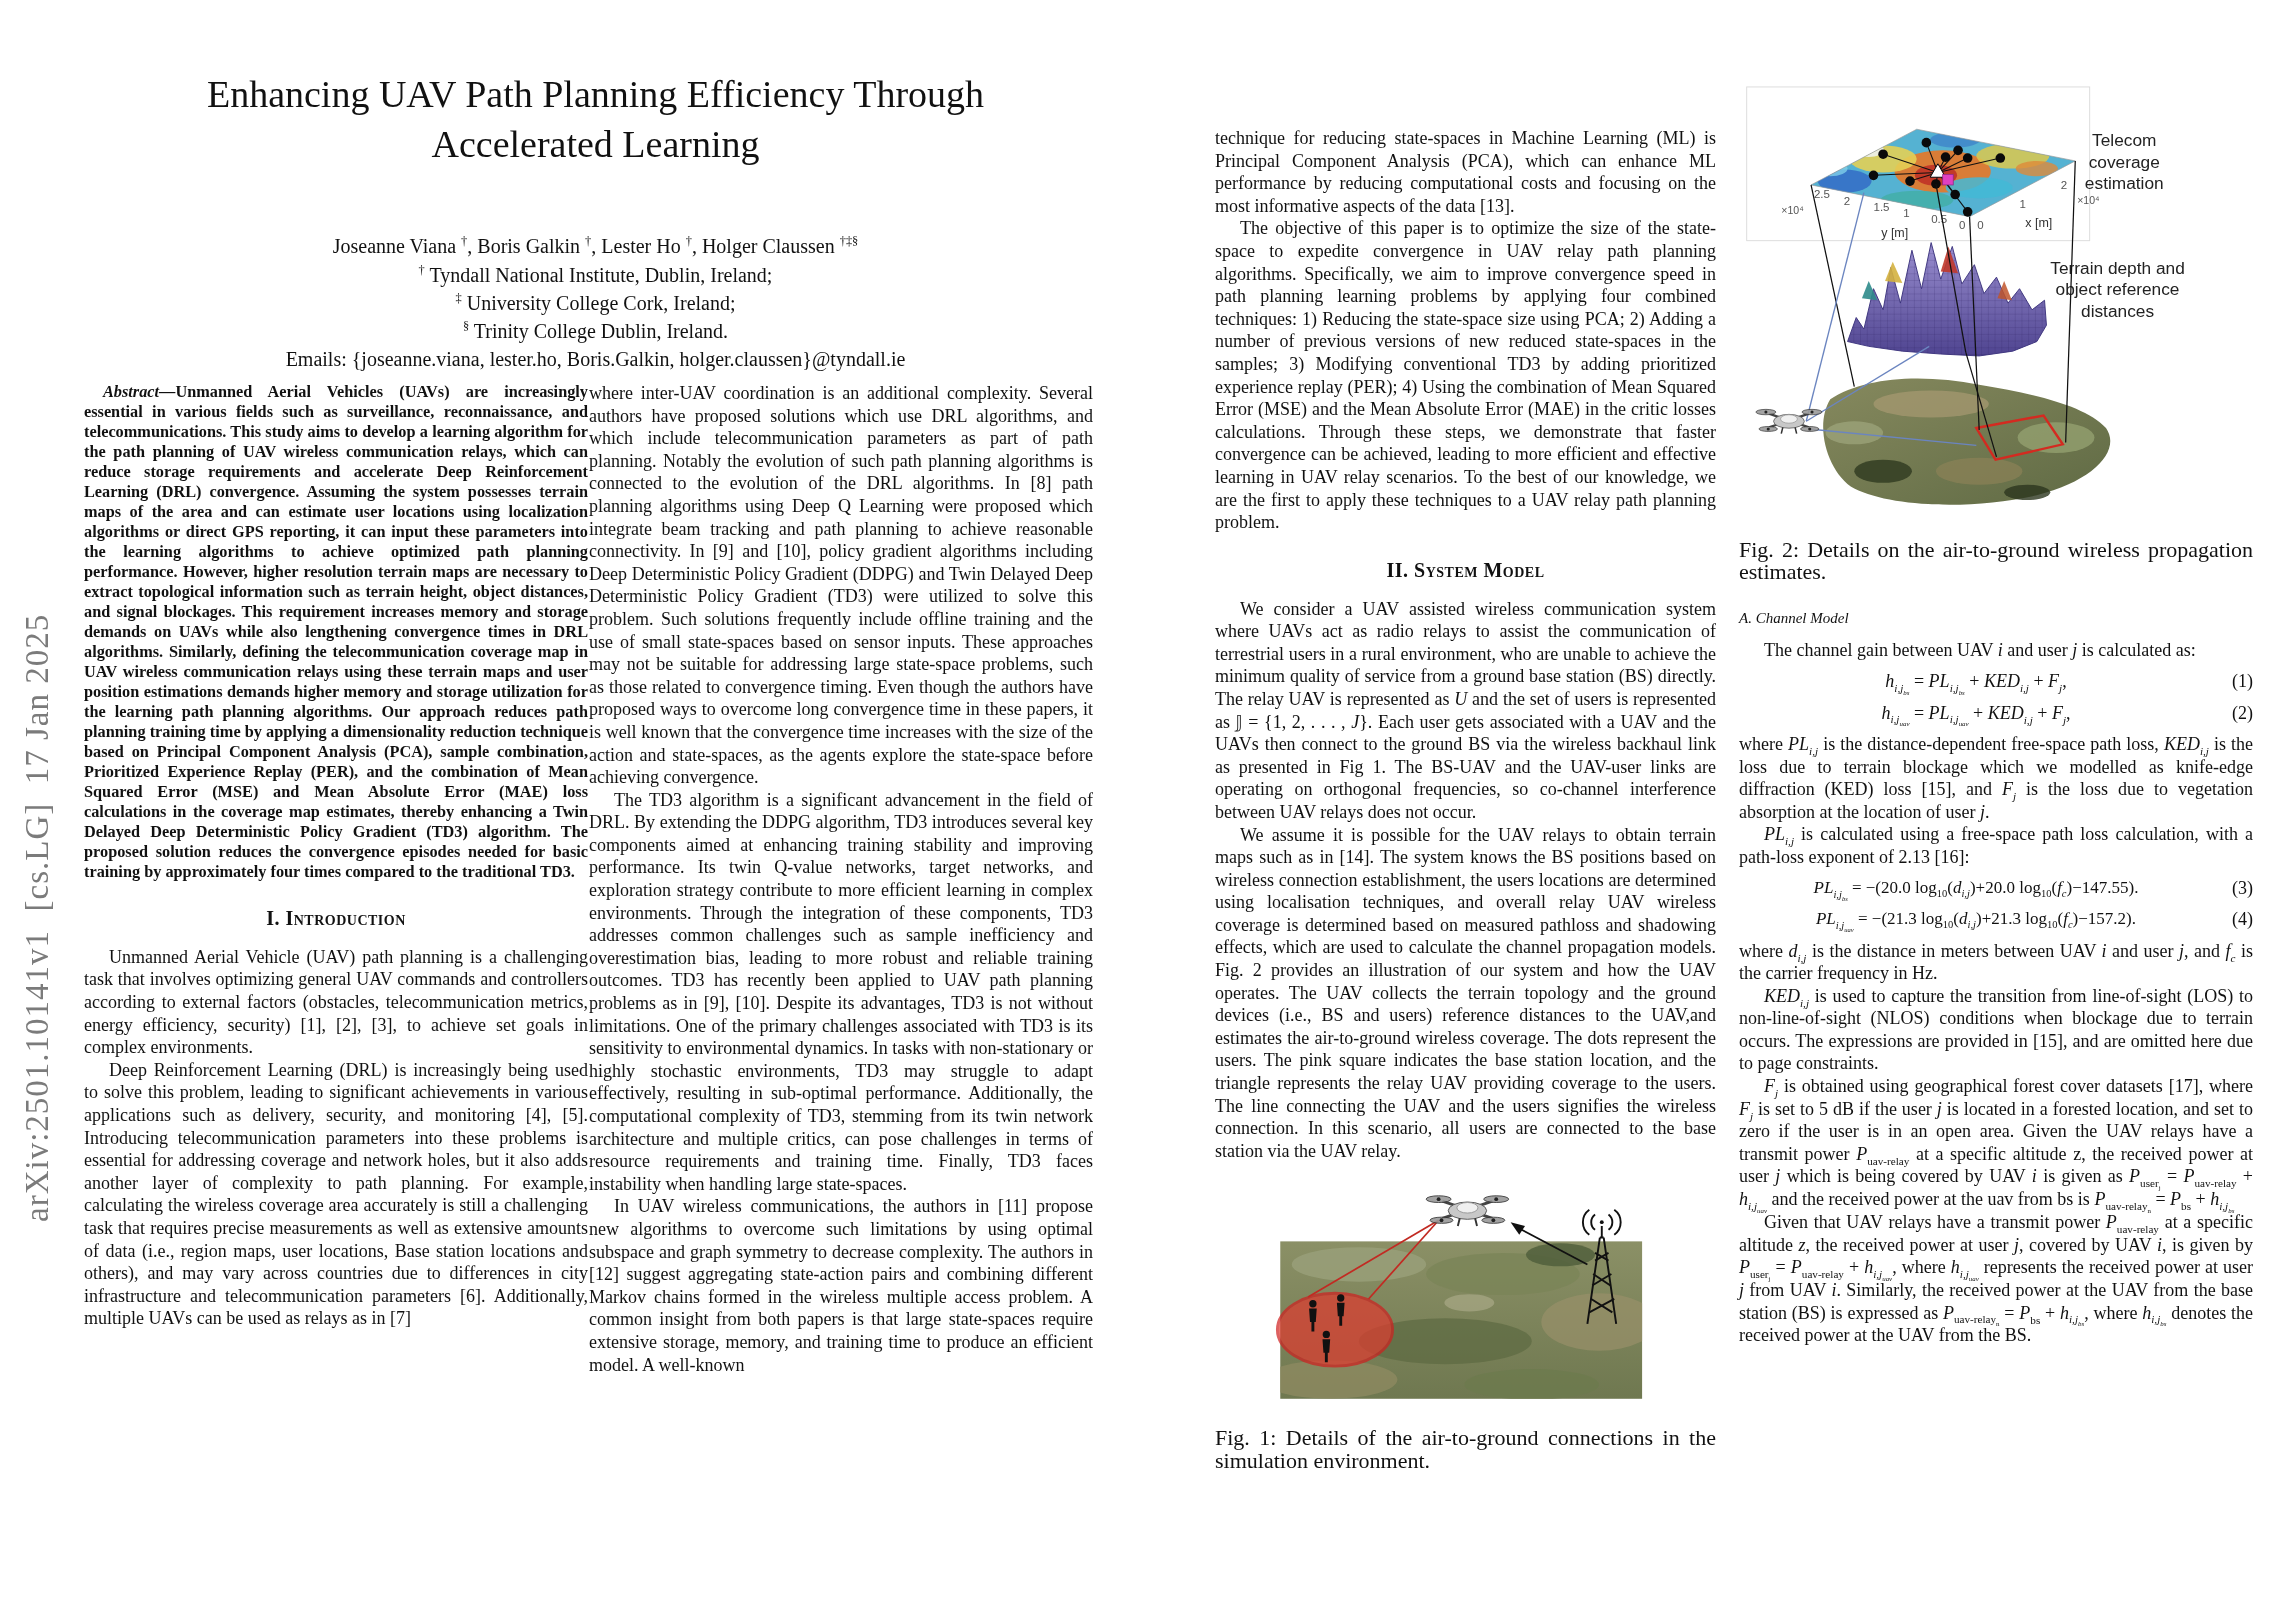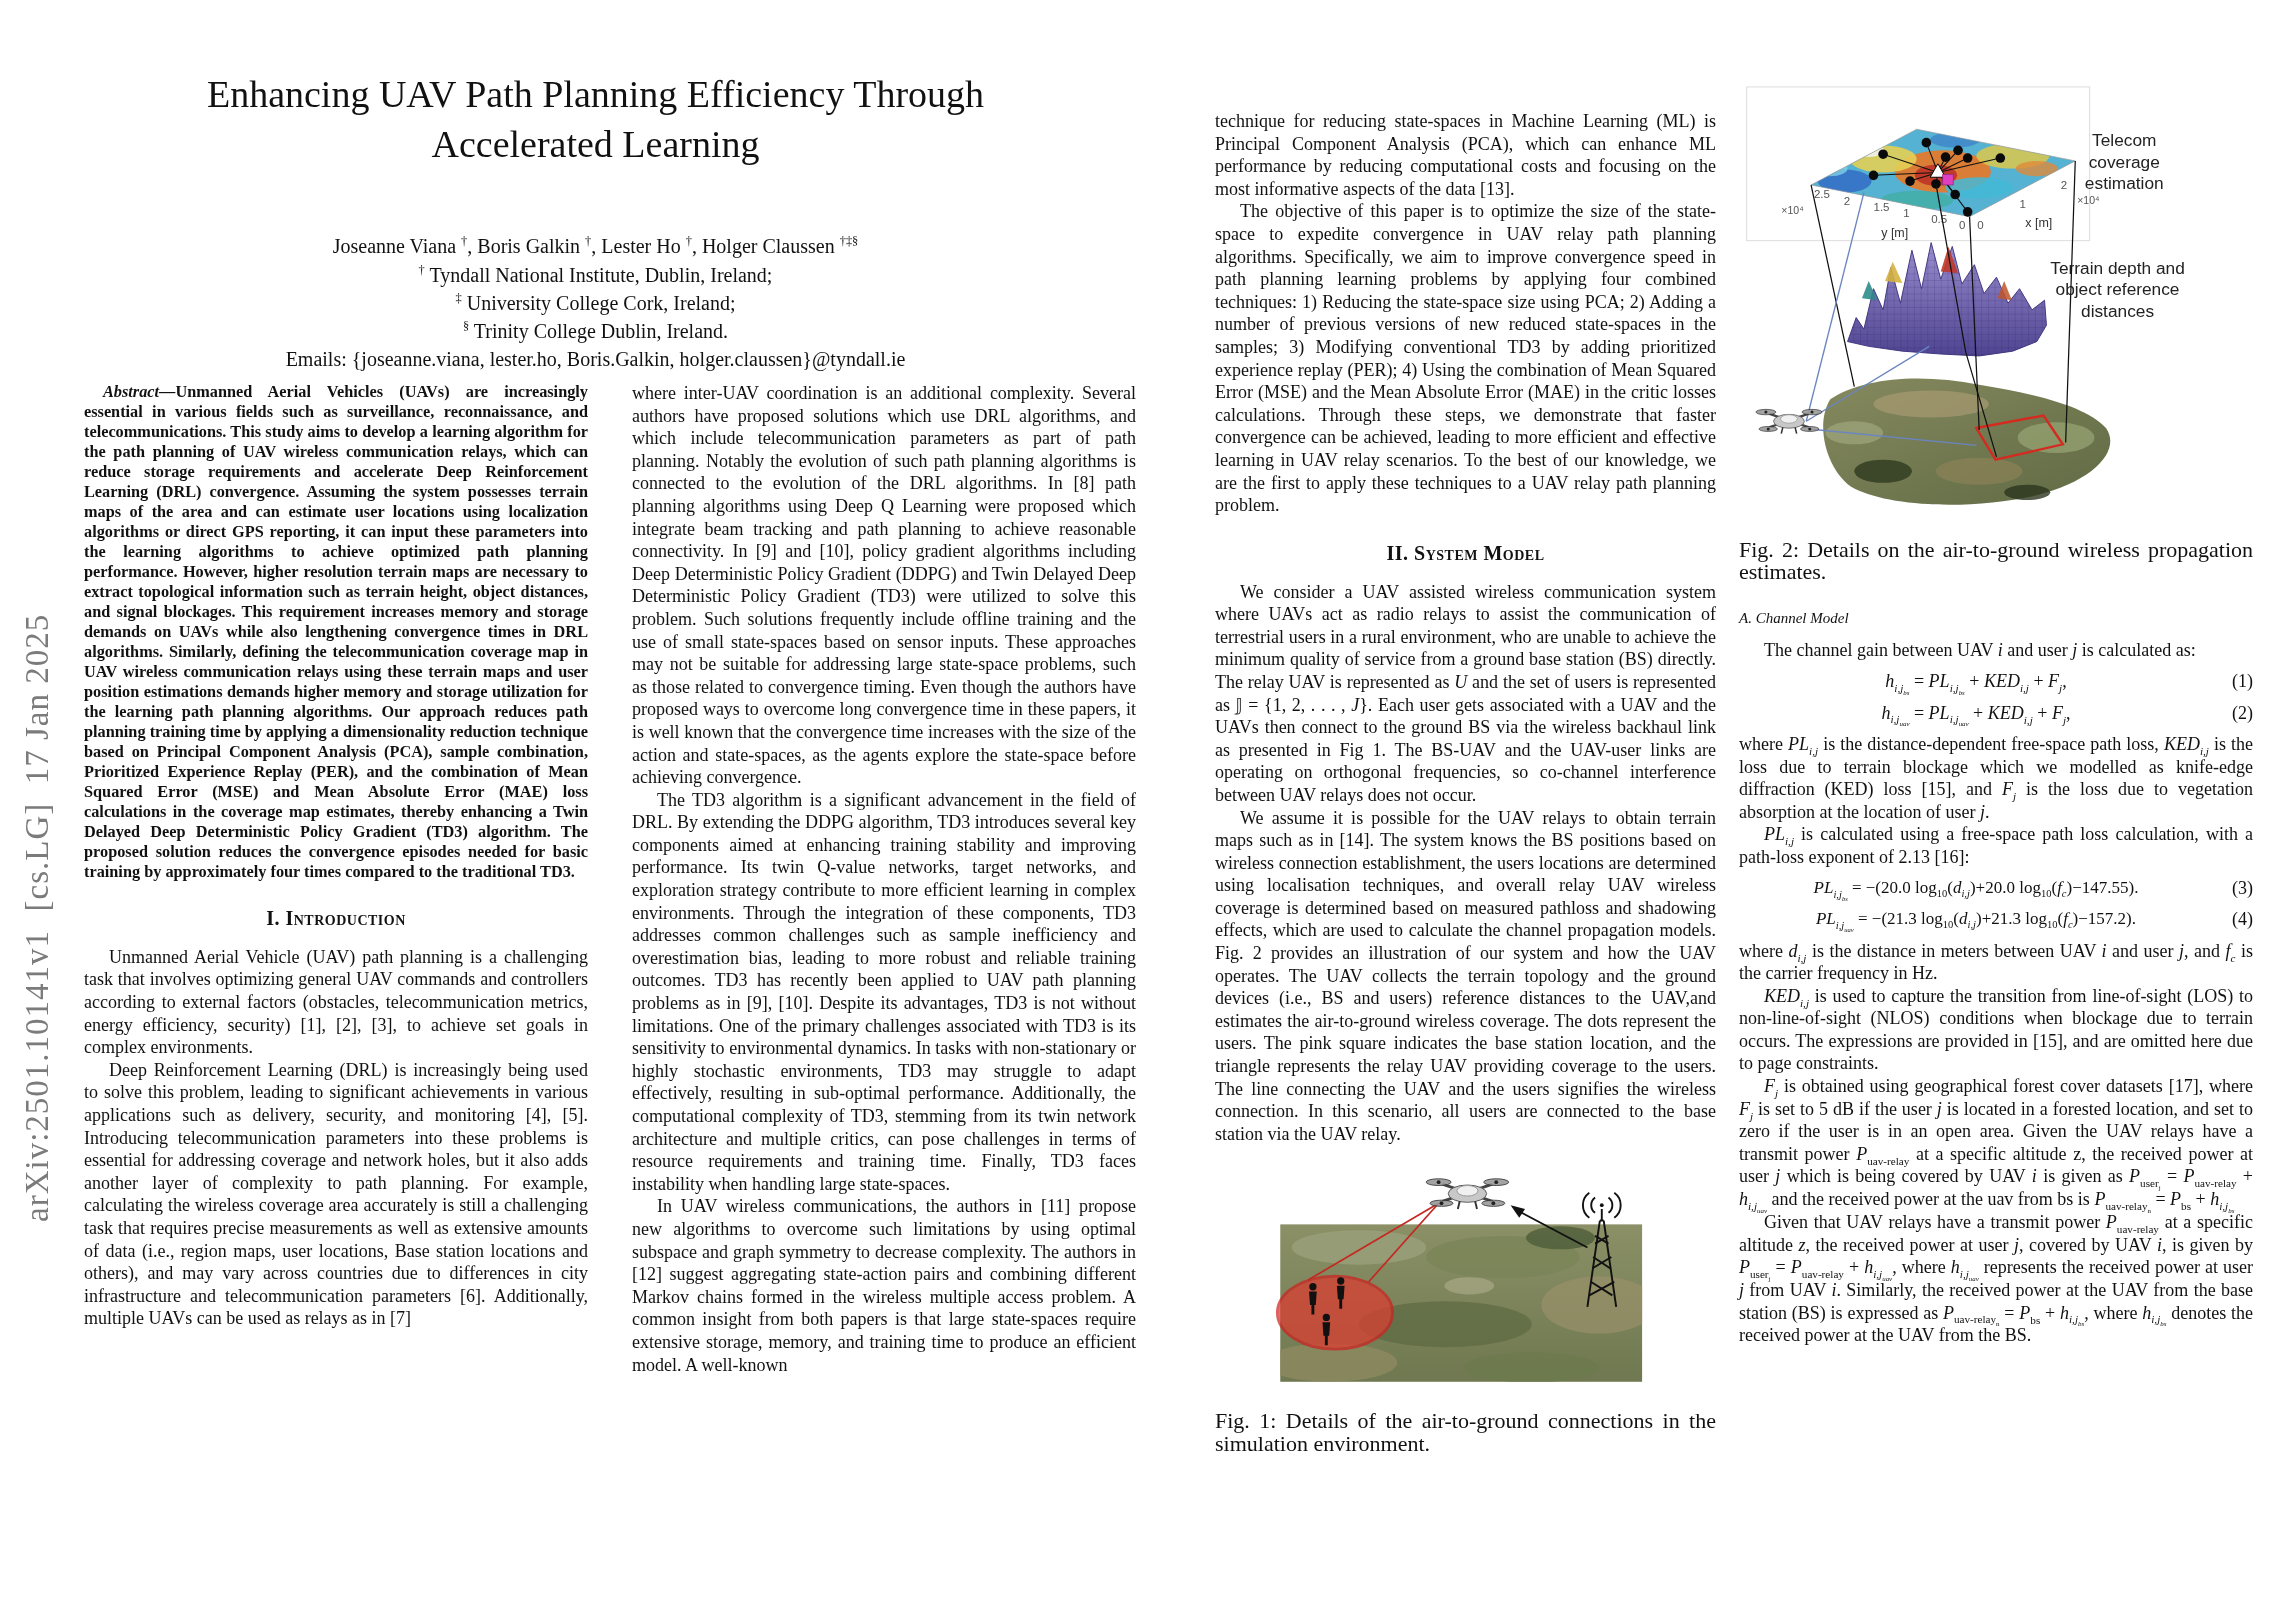--- a/index.html
+++ b/index.html
@@ -17,22 +17,22 @@
   
   .page-header { position:absolute; left:96px; top:69px; width:999px; text-align:center; }
   .title { font-size:38px; line-height:50px; }
   .authors-block { margin-top:63px; font-size:20px; line-height:29px; }
   .affil { font-size:20px; line-height:28px;font-family:Liberation Serif, serif; }
   sup { font-size:62%; vertical-align:super; line-height:0; }
   sub { font-size:62%; vertical-align:sub; line-height:0; }
   
   .col { position:absolute; font-size:18px; line-height:22.6px; text-align:justify; }
   #col1 { left:84px;   top:382px; width:504px; }
-  #col2 { left:589px;  top:382px; width:504px;margin-left:43px; }
-  #col3 { left:1215px; top:110px; width:501px; }
+  #col2 { left:589px;  top:382px; width:504px; }
+  #col3 { left:1215px; top:127px; width:501px; }
   #col4 { left:1739px; top:58px;  width:514px; }
   .col p { margin:0; text-indent:25px; }
   .col p.noindent { text-indent:0; }
   .abstract-par { font-weight:bold; font-size:16.3px; line-height:20px; text-indent:19px !important; }
   .ital { font-style:italic; }
   .sec-heading {
     font-weight:bold; font-size:20px; text-align:center;
     font-variant:small-caps; letter-spacing:0.5px; margin:25px 0 16.3px 0;
   }
   .subsec { font-weight:normal; font-style:italic; font-size:15px; margin:23px 0 9.6px 0; }

